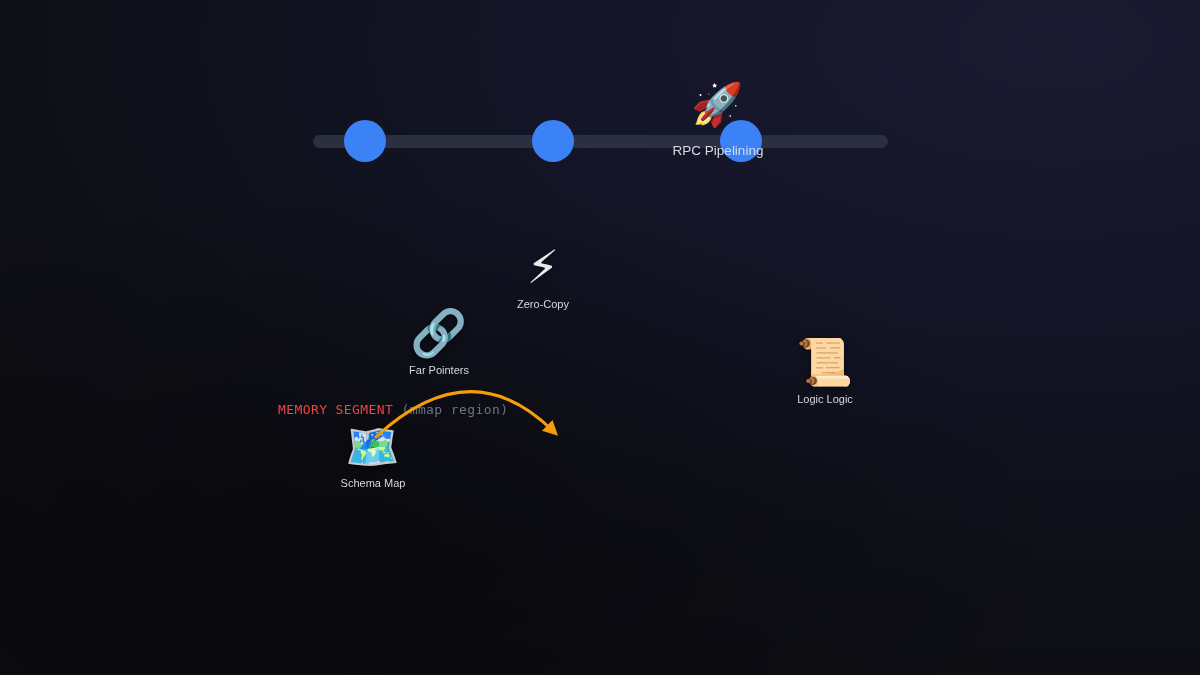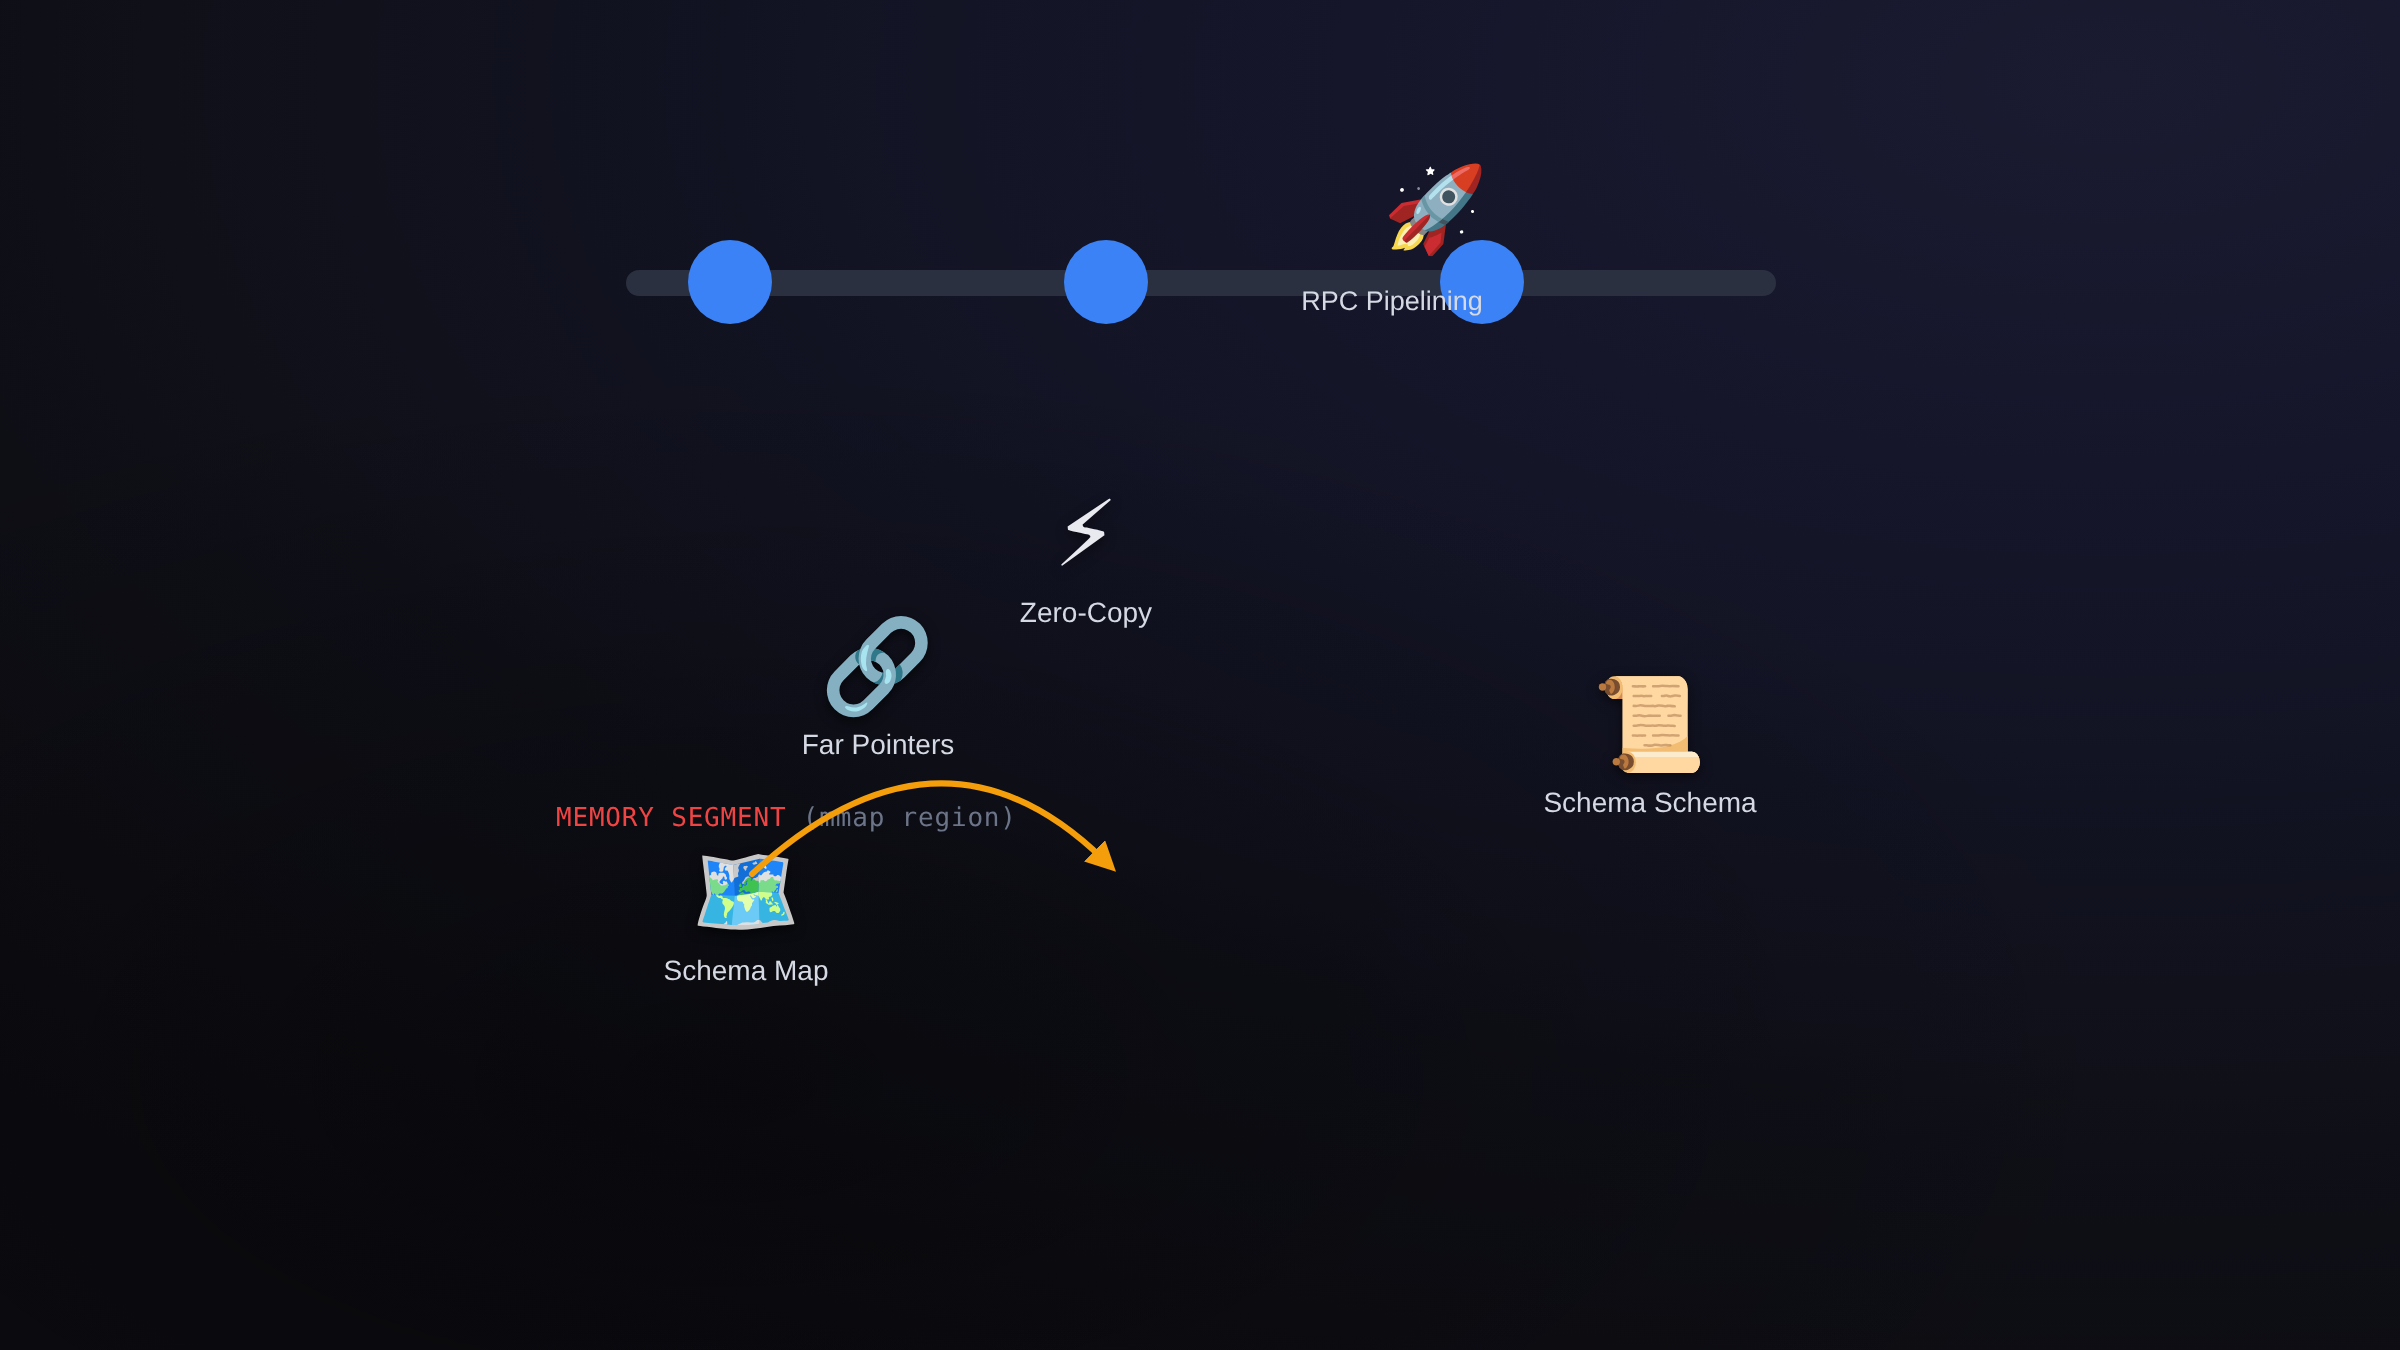--- a/index.html
+++ b/index.html
@@ -35,21 +35,21 @@
 
   
   .node { position:absolute; text-align:center; transform:translateX(-50%); }
   .node .glyph {
     display:block; line-height:1;
     font-family:"DejaVu Sans", sans-serif;
     text-shadow:0 2px 6px rgba(0,0,0,0.55);
   }
   .node .caption {
     display:block; margin-top:8px;
-    font-size:14px; color:#d5d9e3; white-space:nowrap;
+    font-size:11px; color:#d5d9e3; white-space:nowrap;
     font-family:"Liberation Sans", sans-serif;
   }
 
   
   .float-label {
     position:absolute; white-space:nowrap;
     font-size:13.5px; color:#d5d9e3;
     transform:translateX(-50%);
     font-family:"Liberation Sans", sans-serif;
   }
@@ -78,35 +78,35 @@
 
 <div id="stage">
 
   <div class="slider-track"></div>
   <div class="slider-dot" style="left:365px;"></div>
   <div class="slider-dot" style="left:553px;"></div>
   <div class="slider-dot" style="left:741px;"></div>
 
   <span class="node glyph" style="position:absolute; left:718px; top:84px; transform:translateX(-50%); font-size:42px; line-height:1; font-family:'DejaVu Sans', sans-serif;">🚀</span>
 
-  <div class="float-label" style="left:696px; top:143px;">RPC Pipelining</div>
+  <div class="float-label" style="left:718px; top:143px;">RPC Pipelining</div>
 
   <div class="node" style="left:543px; top:244px;">
     <span class="glyph" style="font-size:46px;">⚡</span>
     <span class="caption">Zero-Copy</span>
   </div>
 
   <div class="node" style="left:439px; top:310px;">
     <span class="glyph" style="font-size:46px;">🔗</span>
     <span class="caption">Far Pointers</span>
   </div>
 
   <div class="node" style="left:825px; top:339px;">
     <span class="glyph" style="font-size:46px;">📜</span>
-    <span class="caption">Schema Schema</span>
+    <span class="caption">Logic Logic</span>
   </div>
 
   <div class="node" style="left:373px; top:425px;">
     <span class="glyph" style="font-size:44px;">🗺️</span>
     <span class="caption">Schema Map</span>
   </div>
 
   <div id="memory-segment-annotation">
     <span class="seg-main">MEMORY SEGMENT</span><span>&nbsp;</span><span class="seg-sub">(mmap region)</span>
   </div>

